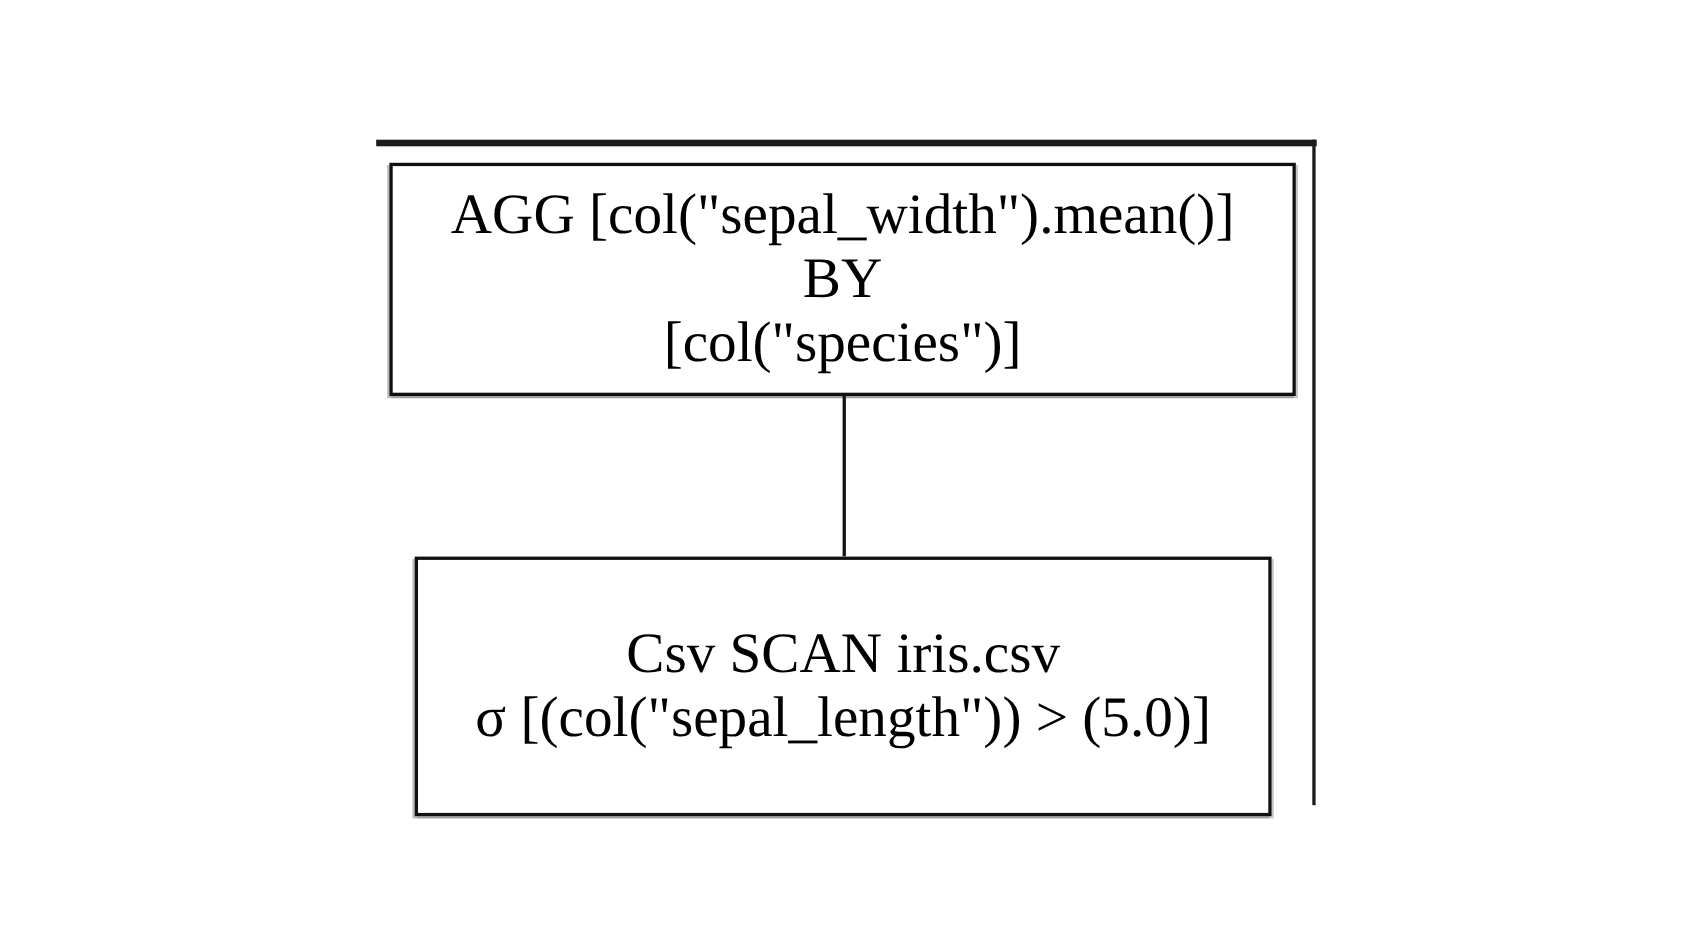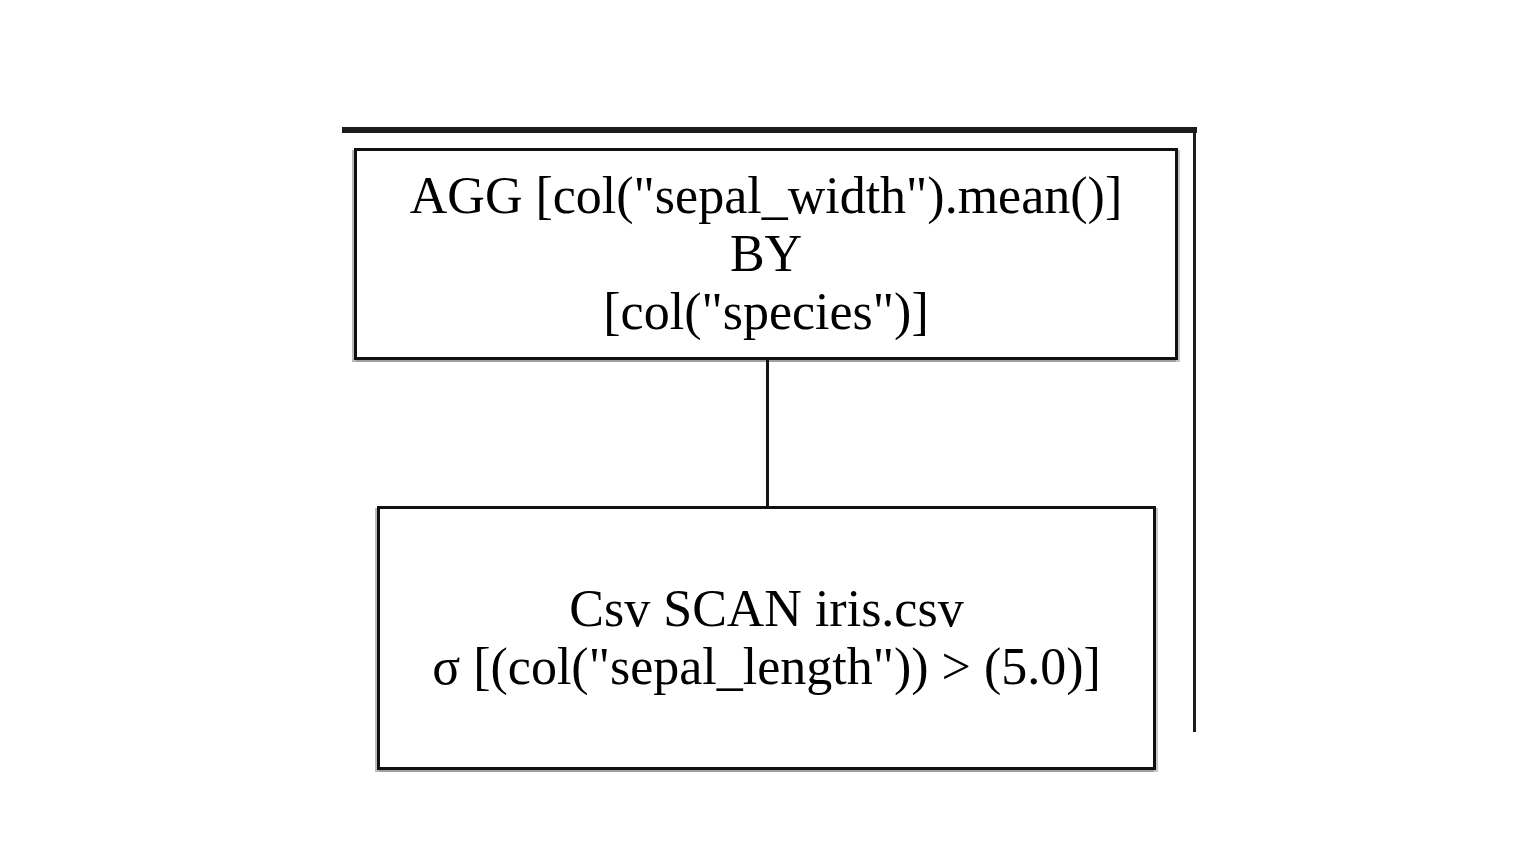--- a/index.html
+++ b/index.html
@@ -52,21 +52,21 @@
   .node-agg {
     left: 354px;
     top: 148px;
     width: 824px;
     height: 212px;
   }
   .node-scan {
     left: 377px;
     top: 506px;
     width: 779px;
-    height: 264px;
+    height: 236px;
     align-items: center;
   }
   
   .edge {
     position: absolute;
     left: 766px;
     top: 360px;
     width: 3px;
     height: 146px;
     background: #141414;

